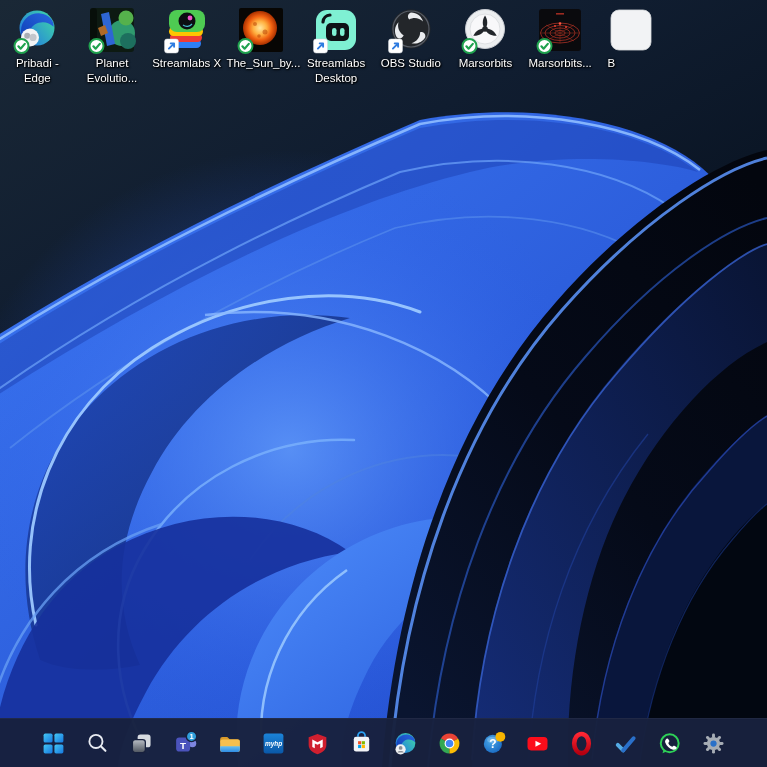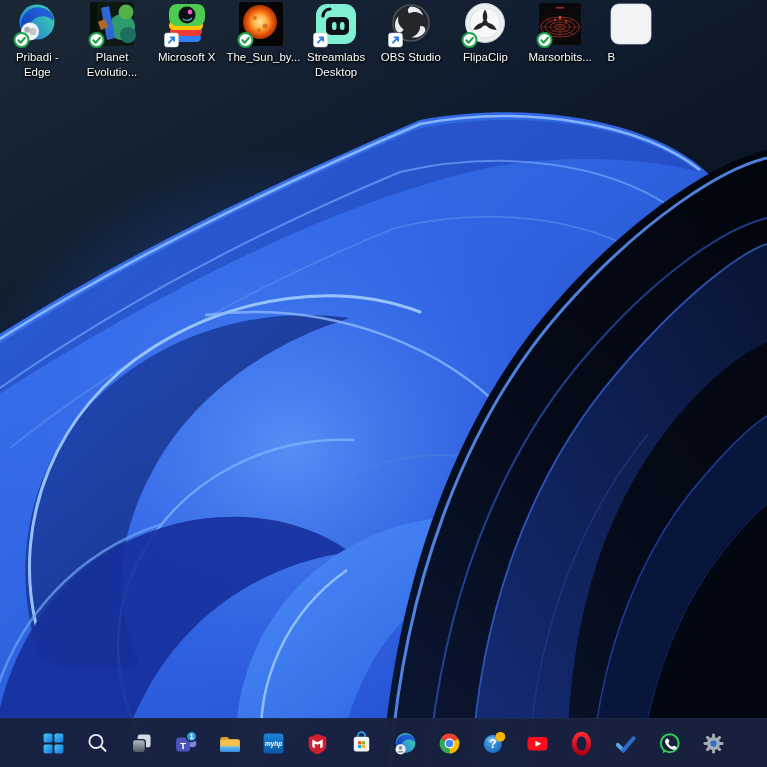--- a/index.html
+++ b/index.html
@@ -9,20 +9,21 @@
     font-family:"Liberation Sans", sans-serif;
     -webkit-font-smoothing:antialiased;
   }
   .wallpaper{position:absolute;inset:0;z-index:0;}
   .wallpaper svg{display:block;width:767px;height:767px;}
 
   
   .desktop-icons{
     position:absolute;top:0;left:0;width:767px;z-index:2;
     display:flex;flex-direction:row;overflow:hidden;
+    padding-top:6px;
   }
   .dicon{
     flex:0 0 74.7px;width:74.7px;
     display:flex;flex-direction:column;align-items:center;
     cursor:default;
   }
   .dicon-img{width:48px;height:48px;position:relative;flex:0 0 48px;}
   .dicon-img svg{display:block;width:48px;height:48px;}
   .dicon-label{
     margin-top:2px;width:70px;text-align:center;
@@ -226,21 +227,21 @@
         <circle cx="24" cy="15" r="8.5" fill="#0c0e12"></circle>
         <circle cx="27" cy="12" r="2.4" fill="#ef56c8"></circle>
         <path d="M20 19 A6.5 6.5 0 0 0 29 18" stroke="#52d6f0" stroke-width="1.2" fill="none" opacity="0.85"></path>
       </g>
       <g transform="translate(8.5,40)">
         <rect x="-7" y="-7" width="14" height="14" rx="2.4" fill="#ffffff" stroke="#d0d4da" stroke-width="0.5"></rect>
         <path d="M-2.6 2.6 L2.6 -2.6 M2.6 -2.6 H-0.8 M2.6 -2.6 V0.8" stroke="#2f7ce0" stroke-width="1.9" fill="none" stroke-linecap="round" stroke-linejoin="round"></path>
       </g>
     </svg>
       </div>
-    <div class="dicon-label">Microsoft X</div>
+    <div class="dicon-label">Streamlabs X</div>
   </div>
 
   <div class="dicon">
     <div class="dicon-img">
         <svg viewBox="0 0 48 48">
       <g>
         <rect x="2" y="2" width="44" height="44" rx="2" fill="#070604"></rect>
         <circle cx="23" cy="22" r="17" fill="url(#sunG)"></circle>
         <circle cx="18" cy="18" r="2" fill="#b33a00" opacity="0.5"></circle>
         <circle cx="28" cy="26" r="2.5" fill="#b33a00" opacity="0.5"></circle>
@@ -308,21 +309,21 @@
           <path transform="rotate(240 24 23)" d="M24 9.5 C27 14 27 19.5 24 23 C21 19.5 21 14 24 9.5 Z"></path>
           <circle cx="24" cy="23" r="2.8"></circle>
         </g>
       </g>
       <g transform="translate(8.5,40)">
         <circle r="7" fill="#ffffff" stroke="#1fa24e" stroke-width="2"></circle>
         <path d="M-3.1 0.3 L-0.9 2.7 L3.3 -2.1" stroke="#1fa24e" stroke-width="2.2" fill="none" stroke-linecap="round" stroke-linejoin="round"></path>
       </g>
     </svg>
       </div>
-    <div class="dicon-label">FlipaClip</div>
+    <div class="dicon-label">Marsorbits</div>
   </div>
 
   <div class="dicon">
     <div class="dicon-img">
         <svg viewBox="0 0 48 48">
       <g>
         <rect x="3" y="3" width="42" height="42" rx="3" fill="#0a0a0d"></rect>
         <g stroke="#b03226" fill="none" opacity="0.85">
           <ellipse cx="24" cy="27" rx="5" ry="2.5" stroke-width="0.9"></ellipse>
           <ellipse cx="24" cy="27" rx="10" ry="5" stroke-width="0.9"></ellipse>

